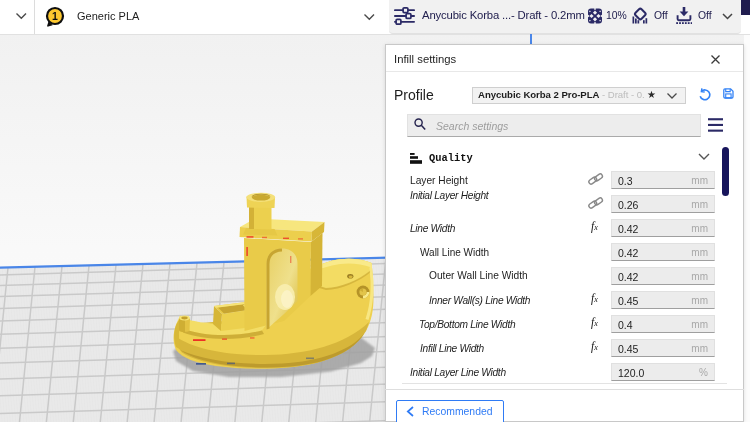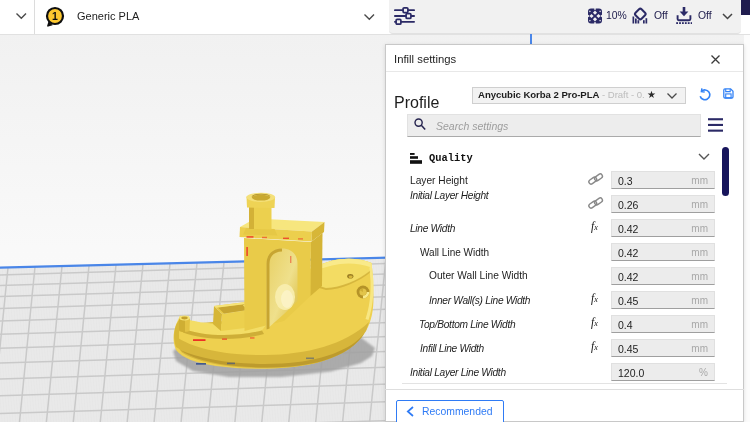--- a/index.html
+++ b/index.html
@@ -164,20 +164,21 @@
 <svg style="position:absolute;left:394px;top:8px;overflow:visible" width="24" height="18">
       <g transform="translate(0,0)">
         <rect x="0" y="1.3000000000000003" width="21" height="1.8" rx="0.9" fill="#2b2a66"></rect>
         <rect x="9.1" y="-0.19999999999999973" width="4.8" height="4.8" rx="1" fill="#f1f1f1" stroke="#2b2a66" stroke-width="1.7"></rect>
         <rect x="0" y="7.1" width="21" height="1.8" rx="0.9" fill="#2b2a66"></rect>
         <rect x="12.1" y="5.6" width="4.8" height="4.8" rx="1" fill="#f1f1f1" stroke="#2b2a66" stroke-width="1.7"></rect>
         <rect x="0" y="12.9" width="21" height="1.8" rx="0.9" fill="#2b2a66"></rect>
         <rect x="2.1" y="11.4" width="4.8" height="4.8" rx="1" fill="#f1f1f1" stroke="#2b2a66" stroke-width="1.7"></rect>
       </g>
     </svg>
+<div class="t" style="left:422px;top:9px;font-size:11.3px;letter-spacing:-0.15px;color:#22204f;">Anycubic Korba ...- Draft - 0.2mm</div>
 <svg style="position:absolute;left:588px;top:8px;overflow:visible" width="16" height="16">
       <g transform="translate(0,0)">
 <rect x="0" y="0.5" width="14" height="15" rx="3" fill="#2b2a66"></rect>
         <path d="M7,2.6 L9.1,4.7 L7,6.800000000000001 L4.9,4.7 Z" fill="#f1f1f1"></path>
         <path d="M3.5,5.9 L5.6,8 L3.5,10.1 L1.4,8 Z" fill="#f1f1f1"></path>
         <path d="M10.5,5.9 L12.6,8 L10.5,10.1 L8.4,8 Z" fill="#f1f1f1"></path>
         <path d="M7,9.200000000000001 L9.1,11.3 L7,13.4 L4.9,11.3 Z" fill="#f1f1f1"></path>
         <path d="M0.3,6.8 L1.5,8 L0.3,9.2 L-0.8999999999999999,8 Z" fill="#f1f1f1"></path>
         <path d="M13.7,6.8 L14.899999999999999,8 L13.7,9.2 L12.5,8 Z" fill="#f1f1f1"></path>
         <path d="M7,-0.29999999999999993 L8.2,0.9 L7,2.1 L5.8,0.9 Z" fill="#f1f1f1"></path>
@@ -223,21 +224,21 @@
     </svg>
 
   <div style="position:absolute;left:530px;top:34px;width:2px;height:10px;background:#4a86e8;"></div>
 
   <div style="position:absolute;left:384.5px;top:44px;width:359.5px;height:378px;background:#fff;border:1px solid #c8c8c8;box-sizing:border-box;box-shadow:0 1px 4px rgba(0,0,0,0.12);"></div>
   <div style="position:absolute;left:385.5px;top:70.5px;width:357.5px;height:1px;background:#e8e8e8;"></div>
   <div class="t" style="left:394px;top:52.5px;font-size:11.3px;color:#1d1d1d;">Infill settings</div>
 <svg style="position:absolute;left:711px;top:55px;overflow:visible" width="9" height="9">
       <path d="M0.5,0.5 L8.5,8.5 M8.5,0.5 L0.5,8.5" stroke="#3a3a3a" stroke-width="1.3"></path>
     </svg>
-<div class="t" style="left:394px;top:94px;font-size:16px;color:#1d1d1d;">Profile</div>
+<div class="t" style="left:394px;top:87px;font-size:14px;color:#1d1d1d;">Profile</div>
 <div style="position:absolute;left:472px;top:86.5px;width:214px;height:17px;background:#f2f2f2;border:1px solid #cfcfcf;box-sizing:border-box;"></div>
 <div class="t" style="left:478px;top:89px;width:167px;overflow:hidden;font-size:9.6px;letter-spacing:-0.05px;font-weight:bold;color:#1d1d1d;">Anycubic Korba 2 Pro-PLA<span style="font-weight:normal;color:#bcbcbc;"> - Draft - 0.2...</span></div>
 <div class="t" style="left:647px;top:88.5px;font-size:10px;color:#2b2b2b;">★</div>
 <svg style="position:absolute;left:666.5px;top:92.5px;overflow:visible" width="10" height="7">
       <path d="M0.5,0.5 L5,5 L9.5,0.5" stroke="#4a4a4a" stroke-width="1.25" fill="none"></path>
     </svg>
 <svg style="position:absolute;left:699px;top:88px;overflow:visible" width="13" height="13">
       <g transform="translate(0,0)" stroke="#3282f6" fill="none" stroke-width="1.6">
 <path d="M2.4,3.4 A4.9,4.9 0 1 1 1.2,8.2"></path>
 <path d="M2.9,0.4 L2.4,3.7 L5.7,4.1" stroke-width="1.5"></path>

